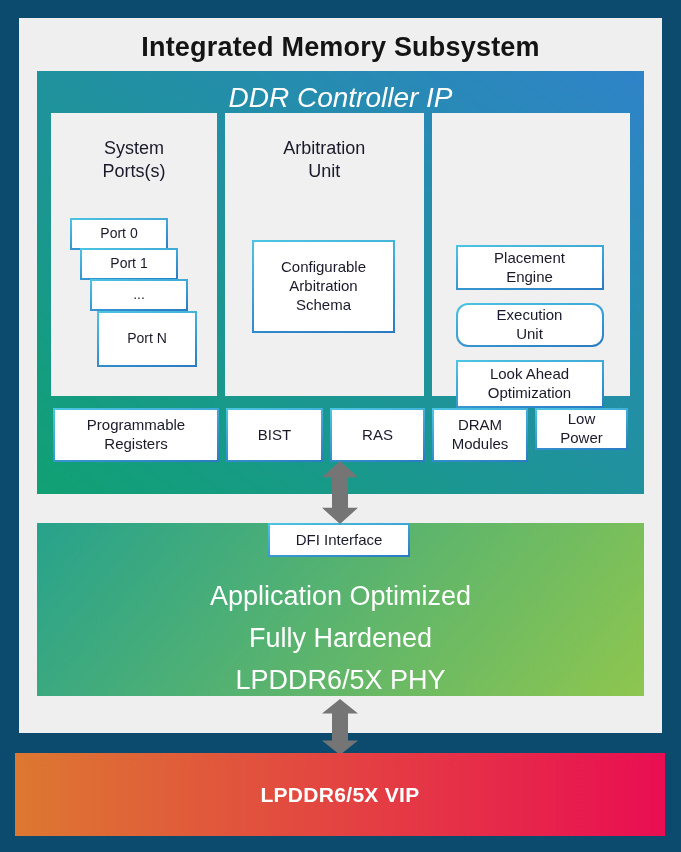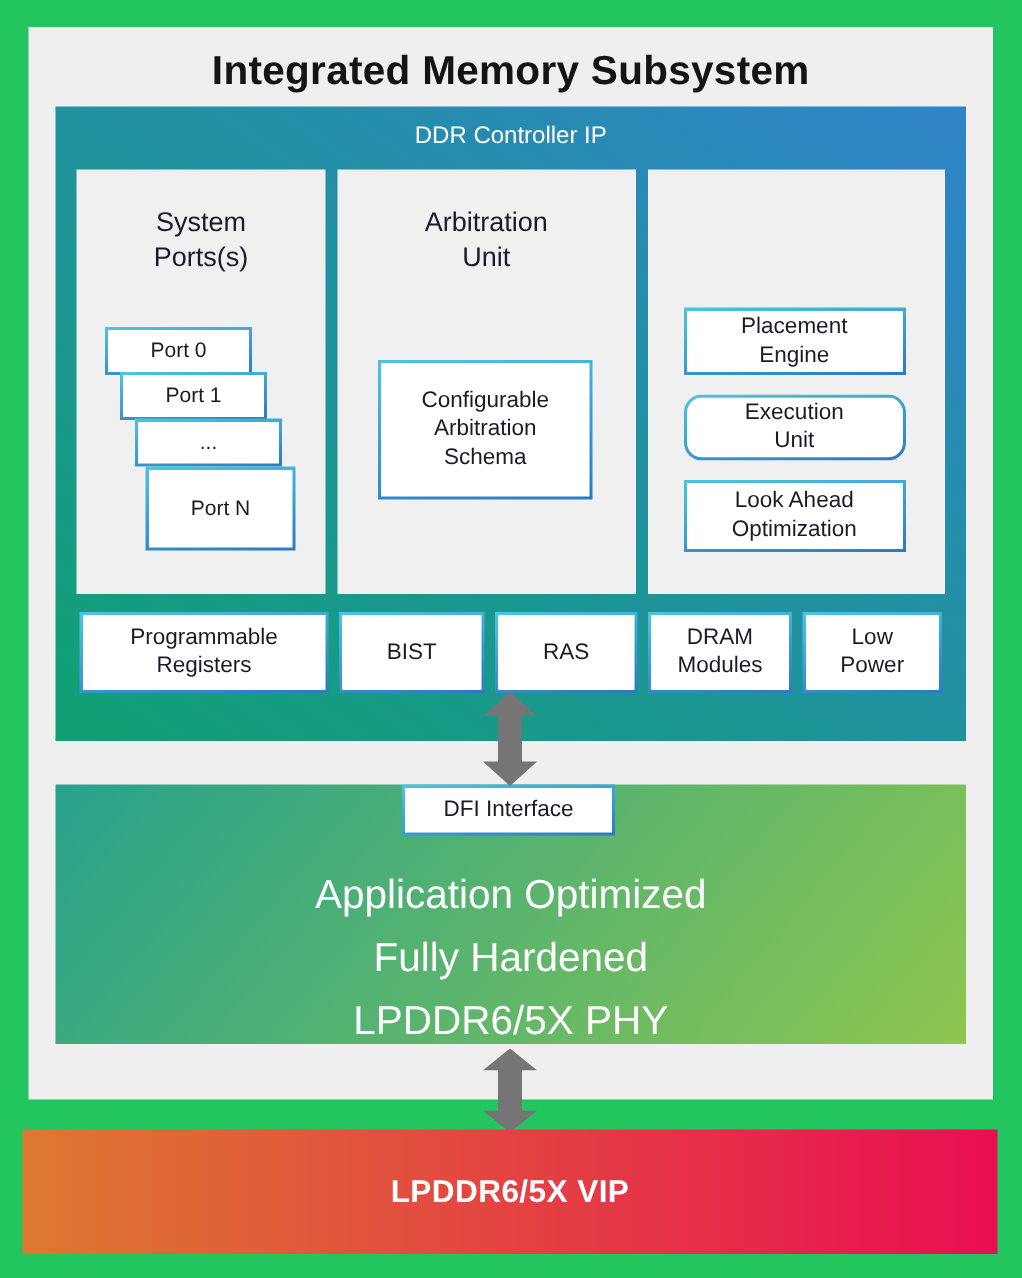--- a/index.html
+++ b/index.html
@@ -1,34 +1,34 @@
 <!DOCTYPE html>
 <html><head>
 <meta charset="utf-8">
 <style>
   html,body{margin:0;padding:0;background:#000;}
   .canvas{
-    position:relative;width:681px;height:852px;background:#22c55e;
+    position:relative;width:681px;height:852px;background:#0c4a6e;
     font-family:"Liberation Sans",sans-serif;overflow:hidden;
   }
   .panel{
     position:absolute;left:19px;top:18px;width:643px;height:715px;
     background:#efefef;
   }
   .title{
     position:absolute;left:0;top:14px;width:100%;text-align:center;
     font-size:27px;font-weight:600;color:#141414;letter-spacing:.2px;
   }
   .controller{
     position:absolute;left:18px;top:53px;width:607px;height:423px;
     background:linear-gradient(to top right,#10a173,#2f83c8);
   }
   .ctrl-title{
     position:absolute;left:0;top:11px;width:100%;text-align:center;
-    font-size:16px;font-weight:500;color:#fff;
+    font-size:28px;font-weight:500;color:#fff;font-style:italic;
   }
   .cols{
     position:absolute;left:14px;top:42px;width:579px;height:283px;
     display:flex;gap:8px;
   }
   .col{background:#f0f0f0;position:relative;height:283px;}
   .col1{width:166px;flex:0 0 166px;}
   .col2{flex:1;}
   .col3{flex:1;}
   .col-title{
@@ -43,33 +43,33 @@
     display:flex;align-items:center;justify-content:center;
     text-align:center;color:#1a1a2b;white-space:pre-line;
     font-size:15px;line-height:1.25;box-sizing:border-box;
   }
   .port{position:absolute;width:98px;height:32px;font-size:14px;}
   .p0{left:19px;top:105px;z-index:1;}
   .p1{left:29px;top:135px;z-index:2;}
   .p2{left:39px;top:166px;z-index:3;}
   .p3{left:46px;top:198px;width:100px;height:56px;z-index:4;}
   .config-box{position:absolute;left:27px;top:127px;width:143px;height:93px;}
-  .qbox{position:absolute;left:24px;width:148px;}
+  .qbox{position:absolute;left:24px;width:148px;margin-top:40px;}
   .q0{top:92px;height:45px;}
   .q1{top:150px;height:44px;border-radius:12px;}
   .q2{top:207px;height:48px;}
   .bottom-row{
     position:absolute;left:16px;top:337px;width:575px;height:54px;
     display:flex;justify-content:space-between;
   }
   .br0{width:166px;height:54px;}
   .br1{width:97px;height:54px;}
   .br2{width:95px;height:54px;}
   .br3{width:96px;height:54px;}
-  .br4{width:93px;height:54px;}
+  .br4{width:93px;height:42px;}
   .phy{
     position:absolute;left:18px;top:505px;width:607px;height:173px;
     background:linear-gradient(130deg,#27a28c,#8ec64f);
   }
   .dfi{
     position:absolute;left:231px;top:0;width:142px;height:34px;
   }
   .phy-label{
     position:absolute;left:0;top:52px;width:100%;text-align:center;
     color:#fff;font-size:27px;line-height:42px;font-weight:400;

